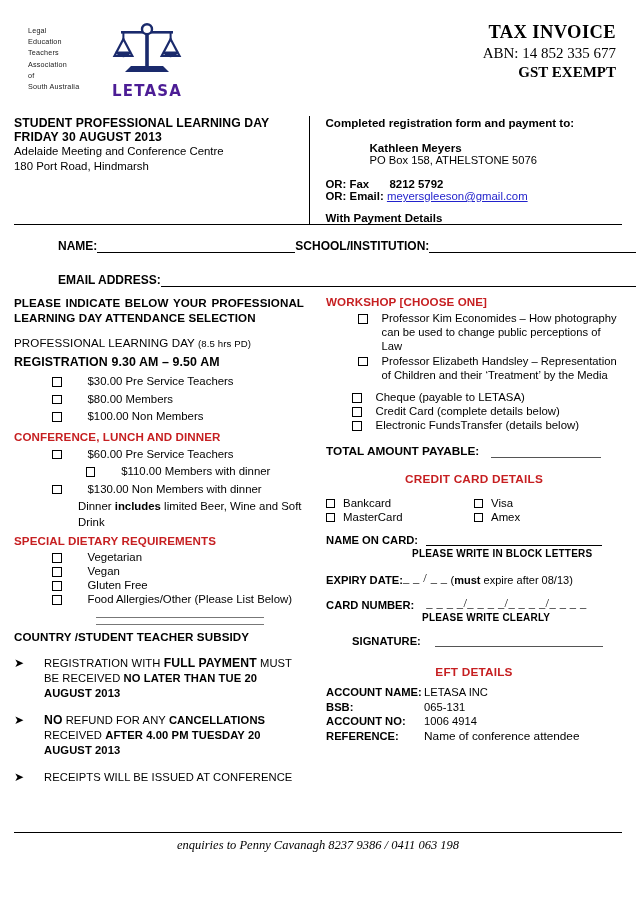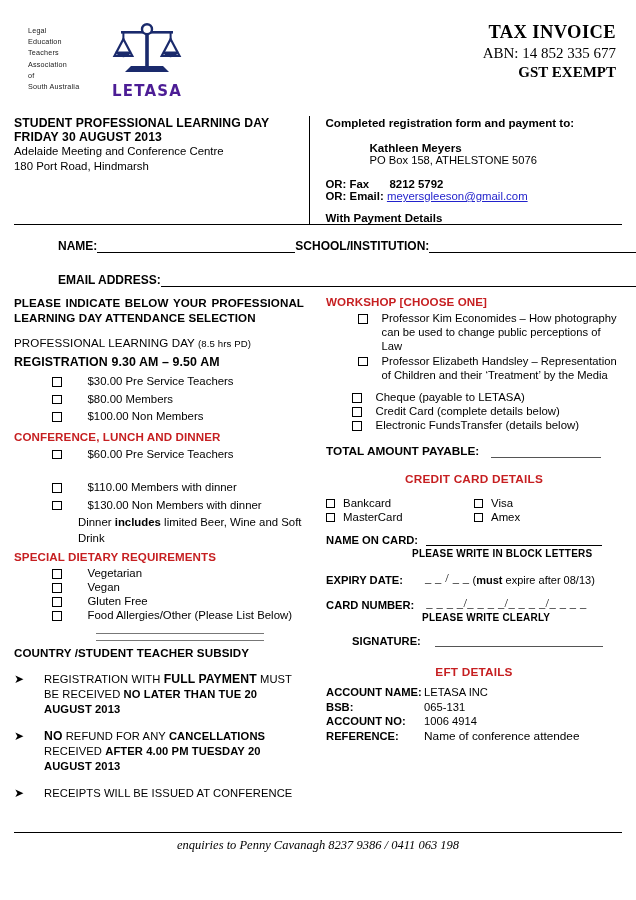--- a/index.html
+++ b/index.html
@@ -369,21 +369,21 @@
         <span class="cb-txt">$100.00 Non Members</span>
       </div>
 
       <div class="red" style="margin-top:5px;">CONFERENCE, LUNCH AND DINNER</div>
 
       <div class="cb-row" style="margin-top:4px;">
         <span class="ind-a"></span>
           <span class="cb"></span>
         <span class="cb-txt">$60.00 Pre Service Teachers</span>
       </div>
-      <div class="cb-row" style="margin-top:18px;">
+      <div class="cb-row" style="margin-top:2px;justify-content:center;">
         <span class="ind-a"></span>
           <span class="cb"></span>
         <span class="cb-txt">$110.00 Members with dinner</span>
       </div>
       <div class="cb-row" style="margin-top:2px;">
         <span class="ind-a"></span>
           <span class="cb"></span>
         <span class="cb-txt">$130.00 Non Members with dinner</span>
       </div>
 
@@ -501,21 +501,21 @@
       </div>
 
       <div class="kv-row">
         <span class="kv-lbl">NAME ON CARD:</span>
         <span class="kv-line" style="width:176px;margin-left:8px;"></span>
       </div>
       <div class="note-center" style="margin-left:86px;margin-top:2px;">PLEASE WRITE IN BLOCK LETTERS</div>
 
       <div class="kv-row" style="margin-top:12px;">
         <span class="kv-lbl">EXPIRY DATE:</span>
-        <span class="mono-blanks" style="margin-left:22px;">_ _ / _ _</span>
+        <span class="mono-blanks" style="">_ _ / _ _</span>
         <span style="font-size:11px;margin-left:3px;"><span>(</span><span class="bold">must</span><span> expire after 08/13</span><span>)</span></span>
       </div>
 
       <div class="kv-row" style="margin-top:10px;">
         <span class="kv-lbl">CARD NUMBER:</span>
         <span class="mono-blanks" style="margin-left:12px;">_ _ _ _/_ _ _ _/_ _ _ _/_ _ _ _</span>
       </div>
       <div class="note-center" style="margin-left:96px;margin-top:1px;">PLEASE WRITE CLEARLY</div>
 
       <div class="kv-row" style="margin-top:12px;padding-left:26px;">

